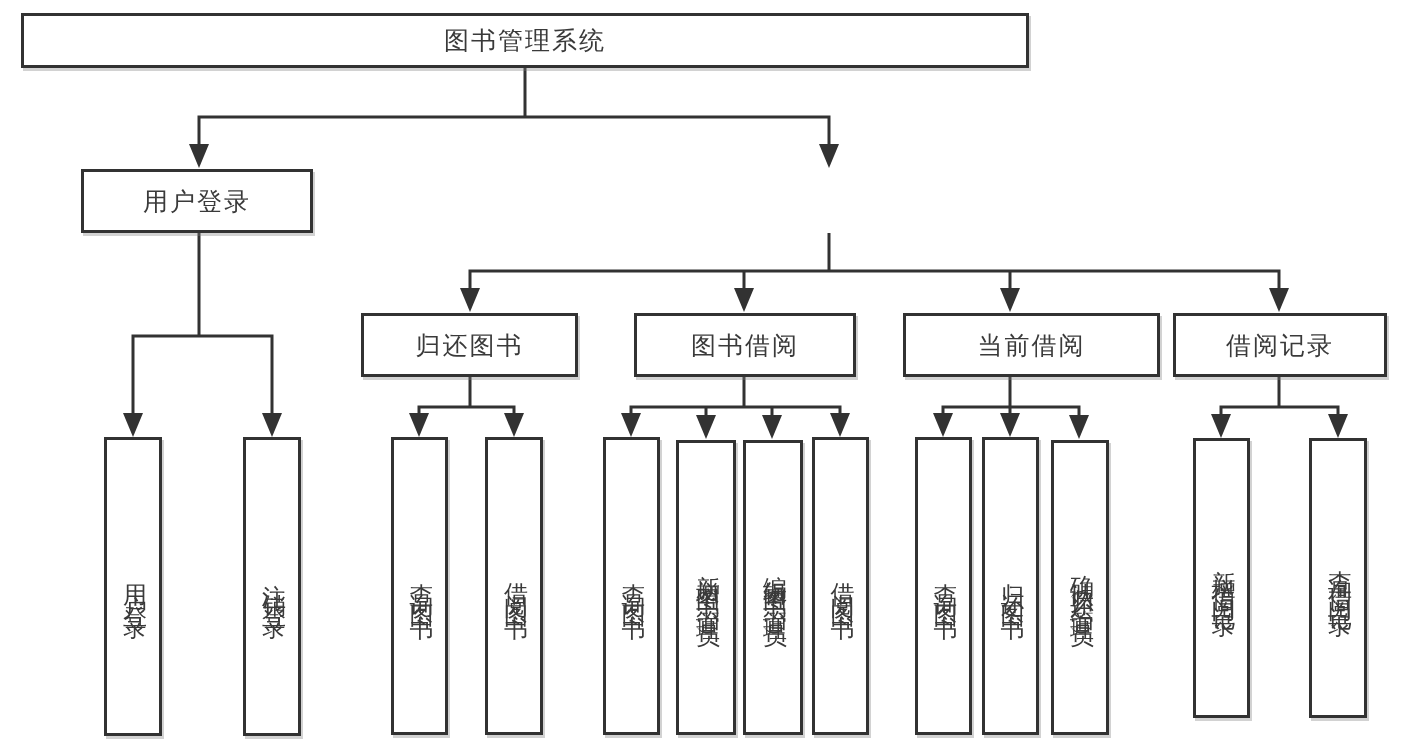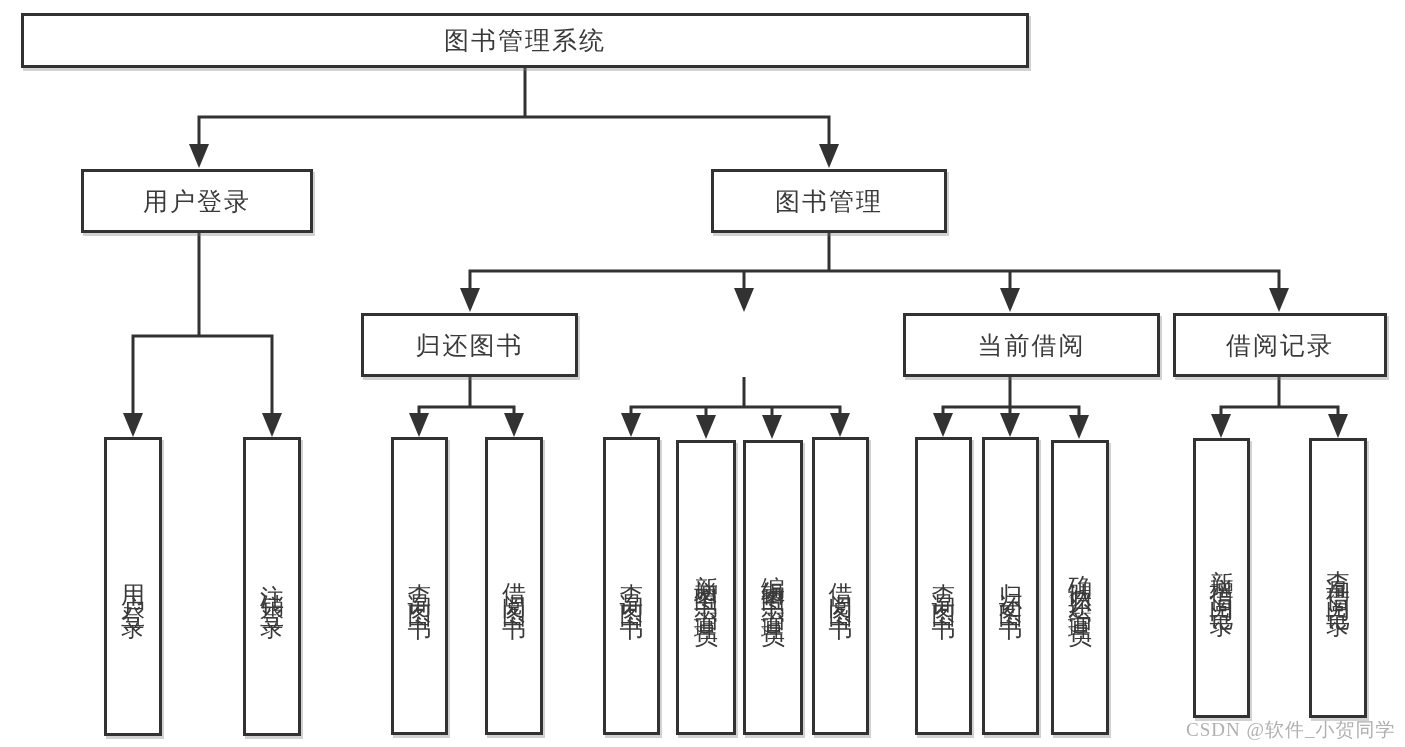--- a/index.html
+++ b/index.html
@@ -1,18 +1,18 @@
 <!DOCTYPE html>
 <html><head>
 <meta charset="utf-8">
 <style>
   html,body { margin:0; padding:0; background:#ffffff; }
   .canvas {
     position:relative; width:1405px; height:747px; background:#ffffff;
-    font-family:Liberation Serif, serif; color:#3a3a3a;
+    font-family:Liberation Mono, monospace; color:#3a3a3a;
     overflow:hidden;
   }
   svg.connectors { position:absolute; left:0; top:0; }
   .box {
     position:absolute; box-sizing:border-box;
     border:3px solid #323232; background:#ffffff;
     display:flex; align-items:center; justify-content:center;
     box-shadow:2px 3px 0 rgba(125,125,125,0.35);
   }
   .hbox { font-size:25px; letter-spacing:2px; white-space:nowrap; }
@@ -71,23 +71,23 @@
       <polygon points="1000,413 1020,413 1010,437"></polygon>
       <polygon points="1069,415 1089,415 1079,439"></polygon>
       <polygon points="1211,414 1231,414 1221,438"></polygon>
       <polygon points="1328,414 1348,414 1338,438"></polygon>
     </g>
   </svg>
 
   <div class="box hbox" style="left:21px;top:13px;width:1008px;height:55px">图书管理系统</div>
 
   <div class="box hbox" style="left:81px;top:169px;width:232px;height:64px">用户登录</div>
-  <div class="box hbox" style="left:711px;top:169px;width:236px;height:64px">图书管理</div>
 
   <div class="box hbox" style="left:361px;top:313px;width:217px;height:64px">归还图书</div>
+  <div class="box hbox" style="left:634px;top:313px;width:222px;height:64px">图书借阅</div>
   <div class="box hbox" style="left:903px;top:313px;width:257px;height:64px">当前借阅</div>
   <div class="box hbox" style="left:1173px;top:313px;width:214px;height:64px">借阅记录</div>
 
   <div class="box" style="left:104px;top:437px;width:58px;height:299px">
     <span class="vtext">用户登录</span>
   </div>
   <div class="box" style="left:243px;top:437px;width:58px;height:299px">
     <span class="vtext">注销登录</span>
   </div>
 
@@ -121,15 +121,14 @@
     <span class="vtext">确认归还（管理员）</span>
   </div>
 
   <div class="box ls-mid" style="left:1193px;top:438px;width:57px;height:280px">
     <span class="vtext">新增借阅记录</span>
   </div>
   <div class="box ls-mid" style="left:1309px;top:438px;width:58px;height:280px">
     <span class="vtext">查询借阅记录</span>
   </div>
 
-  <div class="watermark">CSDN @软件_小贺同学</div>
 
 </div>
 
 </body></html>

